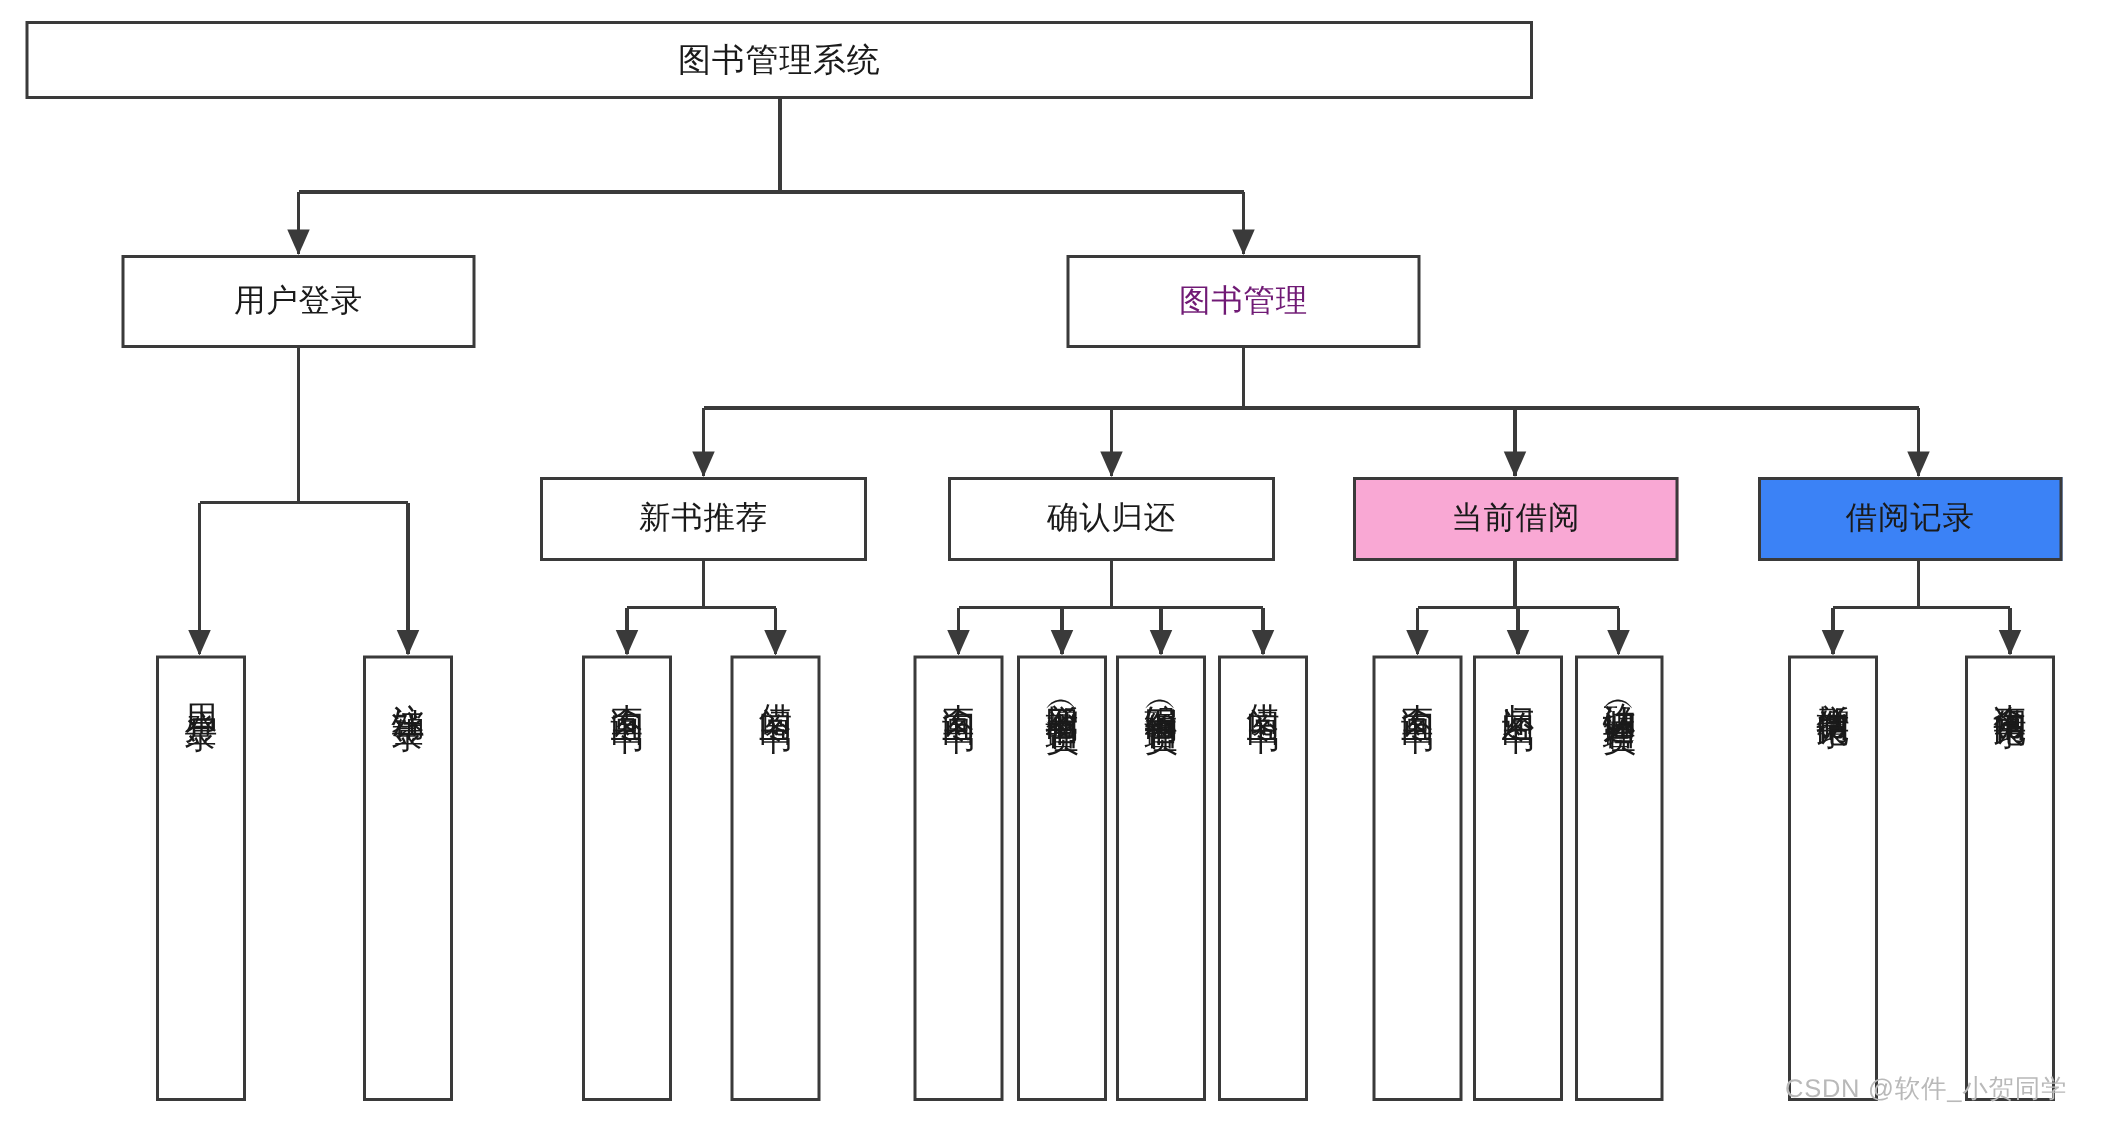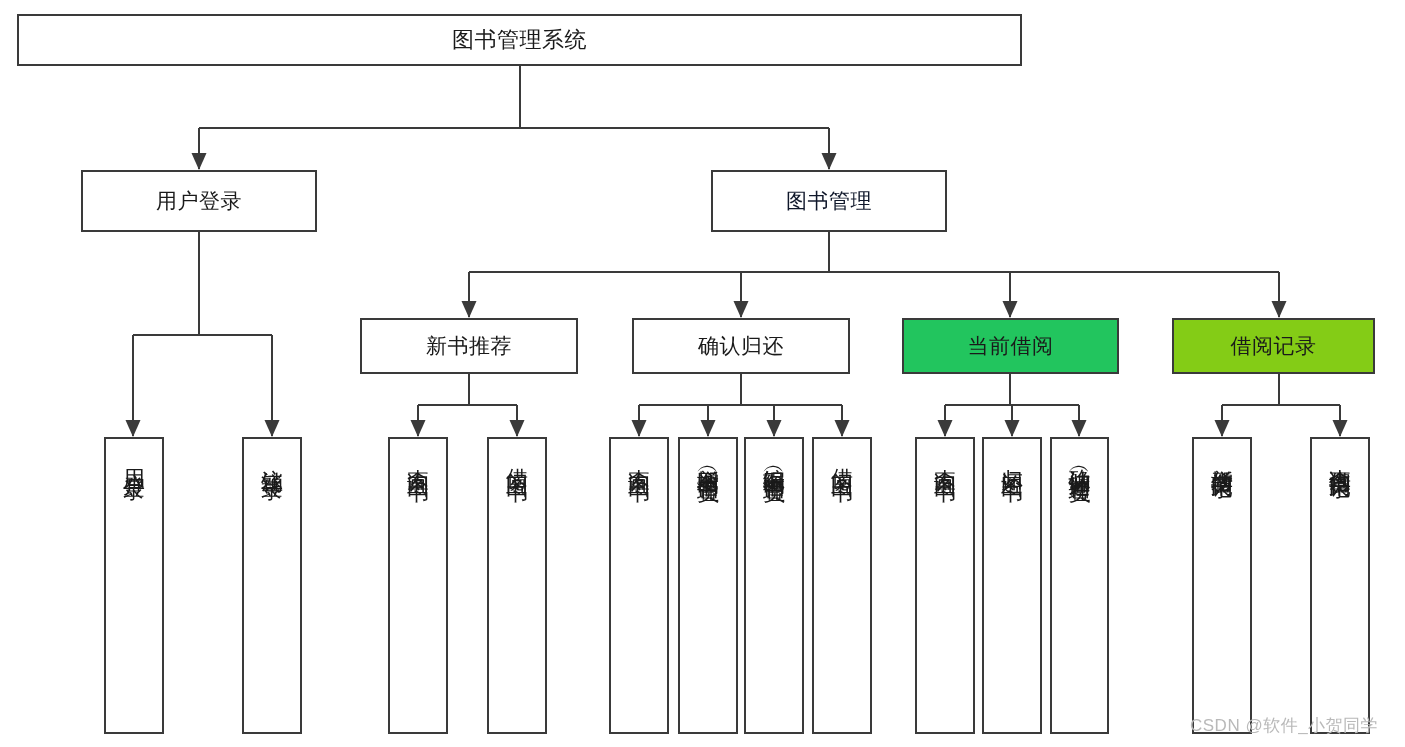--- a/index.html
+++ b/index.html
@@ -121,32 +121,32 @@
       <polygon points="1332.5,420 1347.5,420 1340,437" fill="#3a3a3a"></polygon>
     </svg>
   <div id="nodes-layer">
       <div class="node horiz root" style="left: 17px; top: 14px; width: 1005px; height: 52px; border-color: rgb(58, 58, 58); background: rgb(255, 255, 255);">
         <span class="node-label" style="color: rgb(26, 26, 26);">图书管理系统</span>
       </div>
       <div class="node horiz" style="left: 81px; top: 170px; width: 236px; height: 62px; border-color: rgb(58, 58, 58); background: rgb(255, 255, 255);">
         <span class="node-label" style="color: rgb(26, 26, 26);">用户登录</span>
       </div>
       <div class="node horiz" style="left: 711px; top: 170px; width: 236px; height: 62px; border-color: rgb(58, 58, 58); background: rgb(255, 255, 255);">
-        <span class="node-label" style="color: #0f172a;">图书管理</span>
+        <span class="node-label" style="color: #701a75;">图书管理</span>
       </div>
       <div class="node horiz" style="left: 360px; top: 318px; width: 218px; height: 56px; border-color: rgb(58, 58, 58); background: rgb(255, 255, 255);">
         <span class="node-label" style="color: rgb(26, 26, 26); text-align: center;">新书推荐</span>
       </div>
       <div class="node horiz" style="left: 632px; top: 318px; width: 218px; height: 56px; border-color: rgb(58, 58, 58); background: rgb(255, 255, 255);">
         <span class="node-label" style="color: rgb(26, 26, 26);">确认归还</span>
       </div>
-      <div class="node horiz" style="left: 902px; top: 318px; width: 217px; height: 56px; border-color: rgb(58, 58, 58); background: #22c55e;">
+      <div class="node horiz" style="left: 902px; top: 318px; width: 217px; height: 56px; border-color: rgb(58, 58, 58); background: #f9a8d4;">
         <span class="node-label" style="color: rgb(26, 26, 26);">当前借阅</span>
       </div>
-      <div class="node horiz" style="left: 1172px; top: 318px; width: 203px; height: 56px; border-color: rgb(58, 58, 58); background: #84cc16;">
+      <div class="node horiz" style="left: 1172px; top: 318px; width: 203px; height: 56px; border-color: rgb(58, 58, 58); background: #3b82f6;">
         <span class="node-label" style="color: rgb(26, 26, 26);">借阅记录</span>
       </div>
       <div class="node vert" style="left: 104px; top: 437px; width: 60px; height: 297px; border-color: rgb(58, 58, 58); background: rgb(255, 255, 255);">
         <span class="node-label" style="color: rgb(26, 26, 26);">用户登录</span>
       </div>
       <div class="node vert" style="left: 242px; top: 437px; width: 60px; height: 297px; border-color: rgb(58, 58, 58); background: rgb(255, 255, 255);">
         <span class="node-label" style="color: rgb(26, 26, 26);">注销登录</span>
       </div>
       <div class="node vert" style="left: 388px; top: 437px; width: 60px; height: 297px; border-color: rgb(58, 58, 58); background: rgb(255, 255, 255);">
         <span class="node-label" style="color: rgb(26, 26, 26);">查询图书</span>

